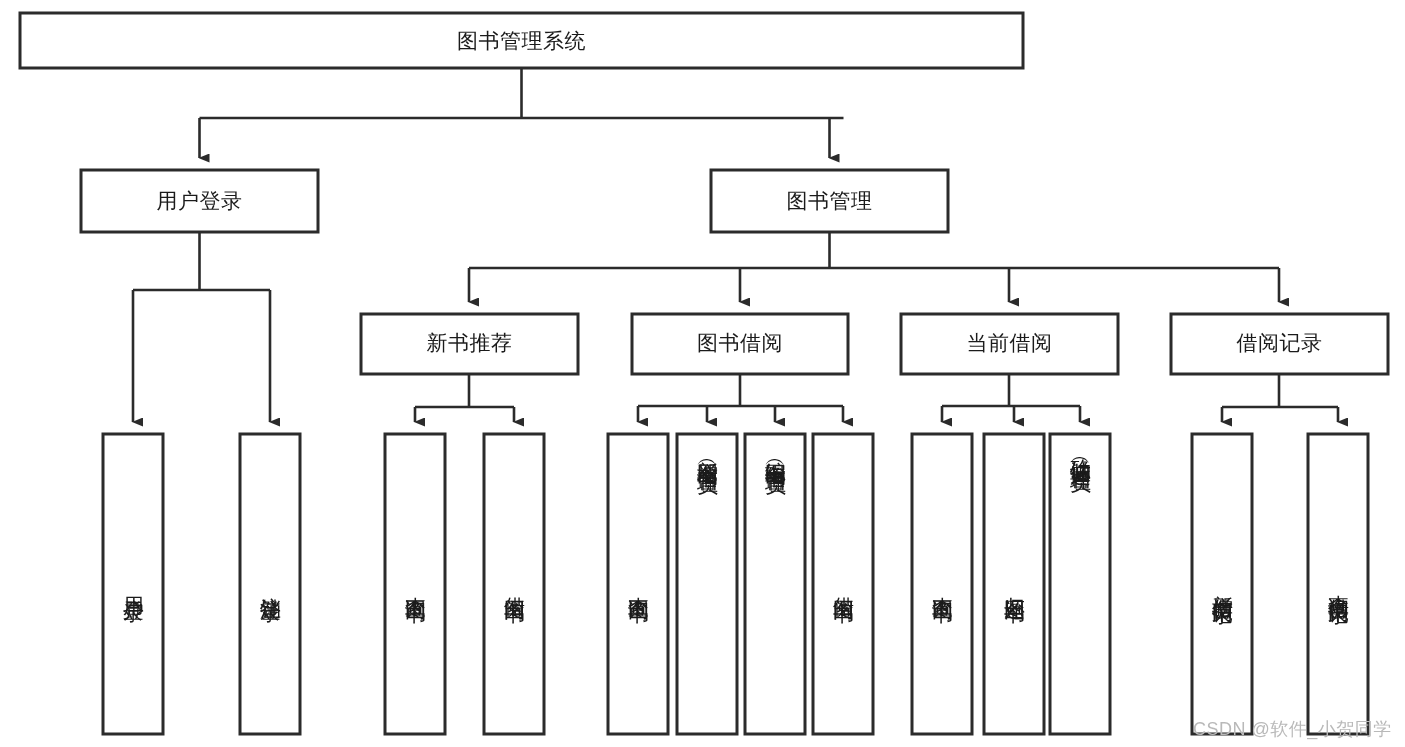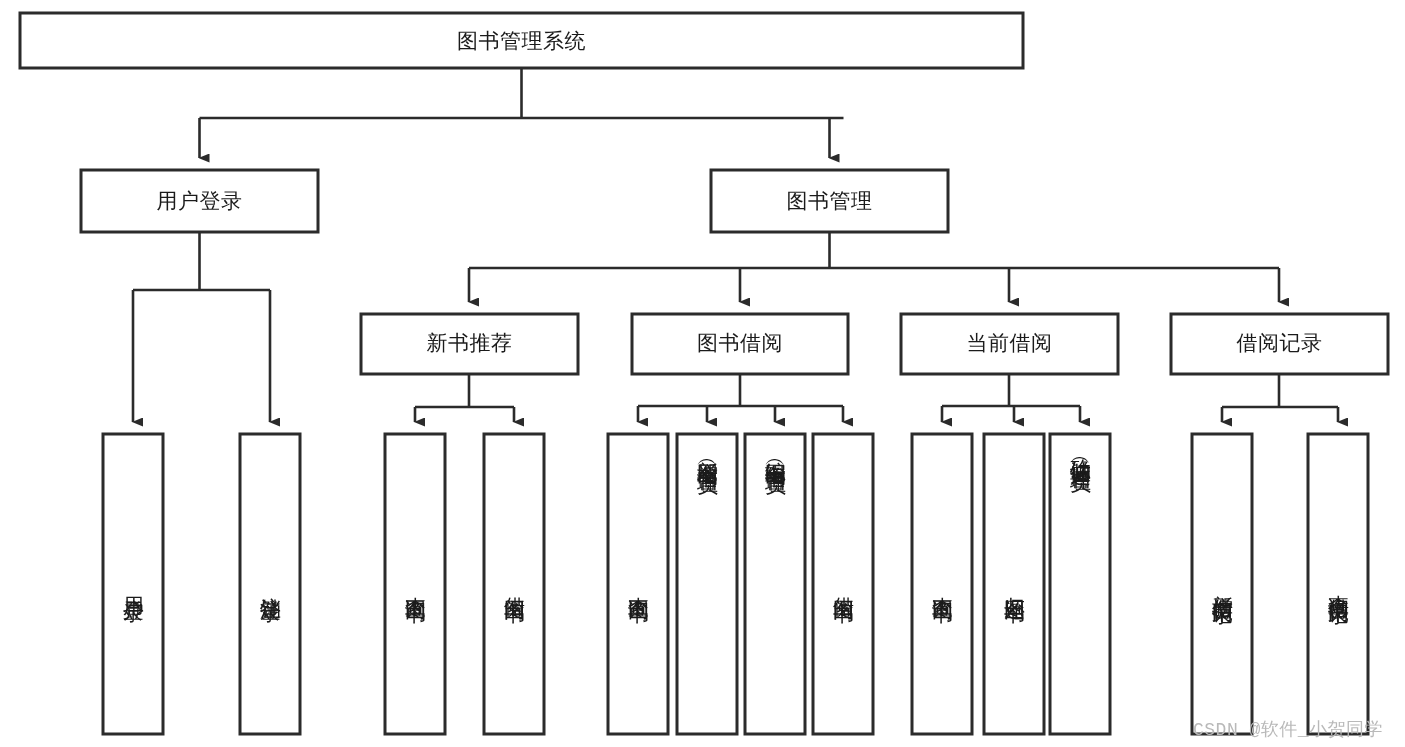--- a/index.html
+++ b/index.html
@@ -61,21 +61,21 @@
     font-family: "DejaVu Sans", "Liberation Sans", sans-serif;
     font-size: 21px;
     line-height: 1.0;
     color: #1b1b1b;
     letter-spacing: 2px;
     white-space: nowrap;
     text-align: center;
   }
   .watermark {
     position: absolute;
-    font-family: Liberation Mono, monospace;
+    font-family: Liberation Sans, sans-serif;
     font-size: 18px;
     color: #b9b9b9;
     white-space: nowrap;
     letter-spacing: 0.5px;
     user-select: none;
   }
 </style>
 </head>
 <body>
 

